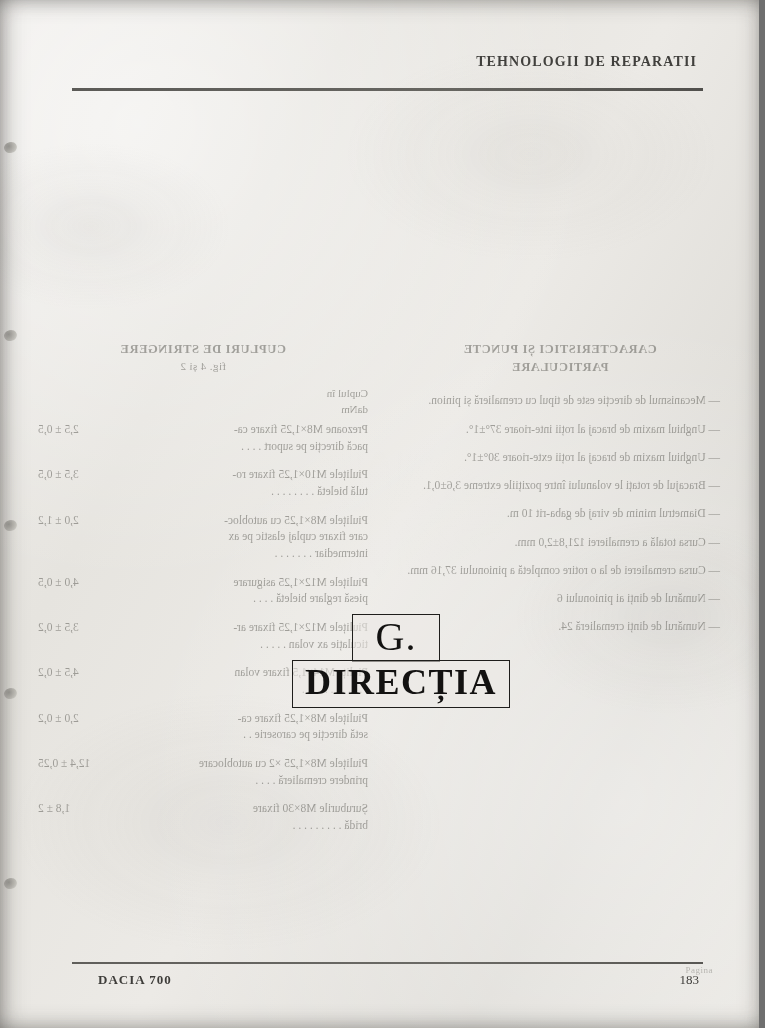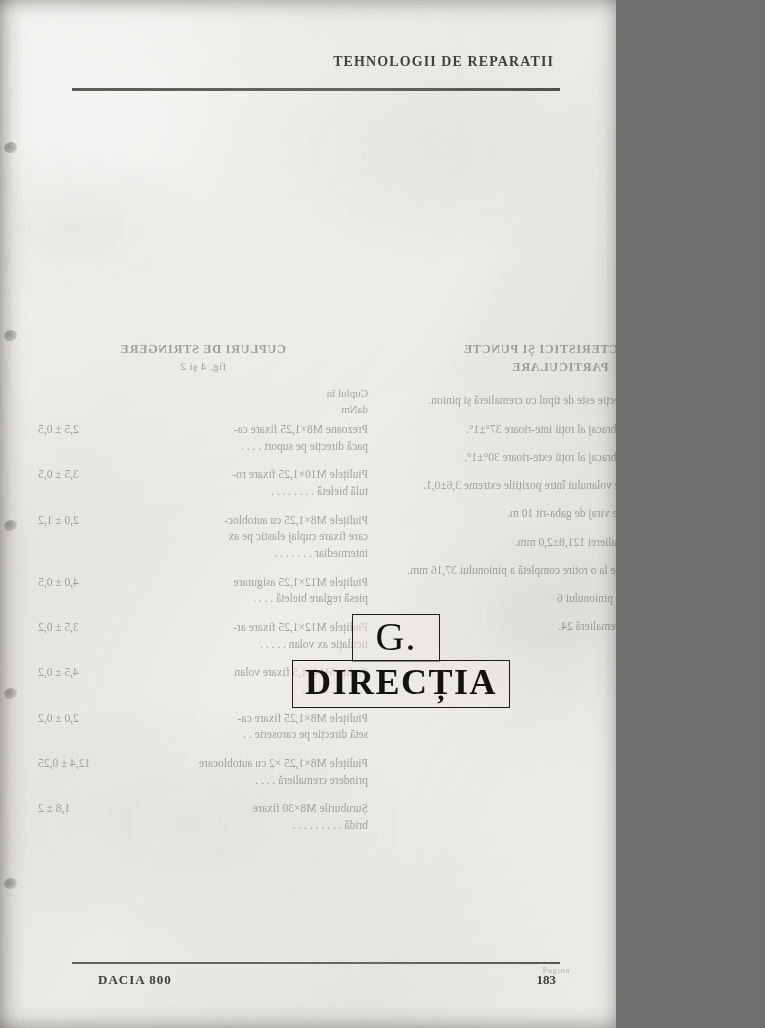--- a/index.html
+++ b/index.html
@@ -5,21 +5,21 @@
   html, body {
     margin: 0;
     padding: 0;
     background: #6f6f6f;
   }
   body {
     font-family: "Liberation Serif", serif;
   }
   .page {
     position: relative;
-    width: 616px;
+    width: 759px;
     height: 1028px;
     overflow: hidden;
     background: #e9e7e2;
     background-image:
       radial-gradient(circle at 18% 12%, rgba(255,255,255,0.55) 0%, rgba(255,255,255,0) 42%),
       radial-gradient(circle at 82% 78%, rgba(255,255,255,0.4) 0%, rgba(255,255,255,0) 48%),
       linear-gradient(118deg, #efedea 0%, #e6e4df 28%, #eceae6 52%, #dedcd7 78%, #e8e6e1 100%);
   }
   
   .grain {
@@ -100,21 +100,21 @@
     font-weight: bold;
     font-size: 13px;
     letter-spacing: 1px;
     color: #2c2b28;
     opacity: .9;
   }
   .ftr-right {
     position: absolute;
     right: 60px;
     top: 972px;
-    font-weight: bold;
+    font-weight: normal;
     font-size: 13px;
     color: #2c2b28;
     opacity: .9;
   }
   .ftr-ghost {
     position: absolute;
     right: 46px;
     top: 965px;
     font-size: 9px;
     color: #8c8a85;
@@ -304,18 +304,18 @@
   <div class="stamp">
     <div class="g-box">
       <span>G.</span>
     </div>
     <div class="d-box">
       <span>DIRECȚIA</span>
     </div>
   </div>
 
   <div class="ftr-rule"></div>
-  <div class="ftr-left">DACIA 800</div>
+  <div class="ftr-left">DACIA 700</div>
   <div class="ftr-ghost">Pagina</div>
   <div class="ftr-right">183</div>
 
   <div class="edge-shade"></div>
 </div>
 
 </body></html>

